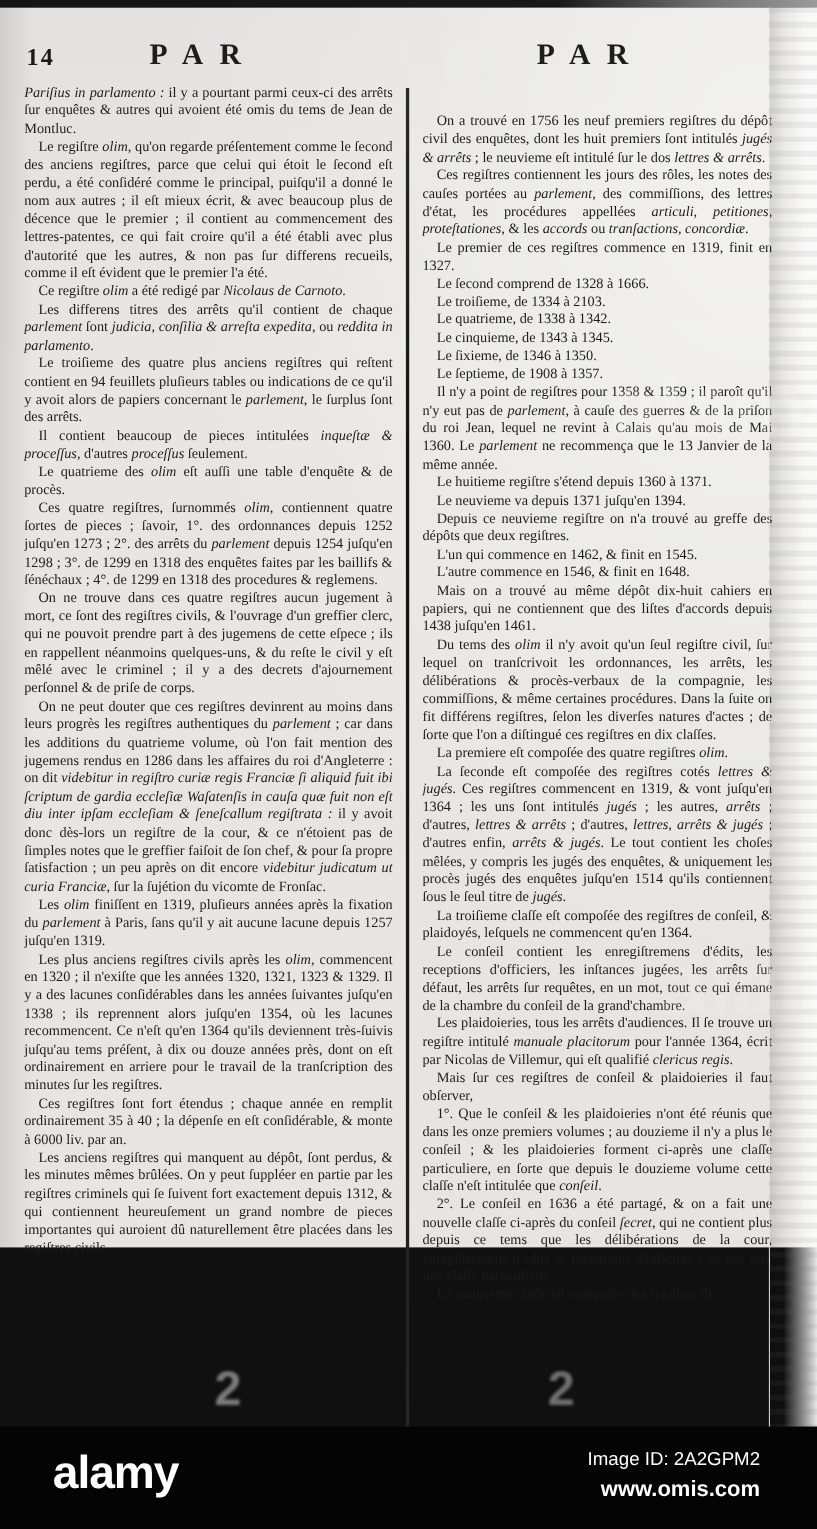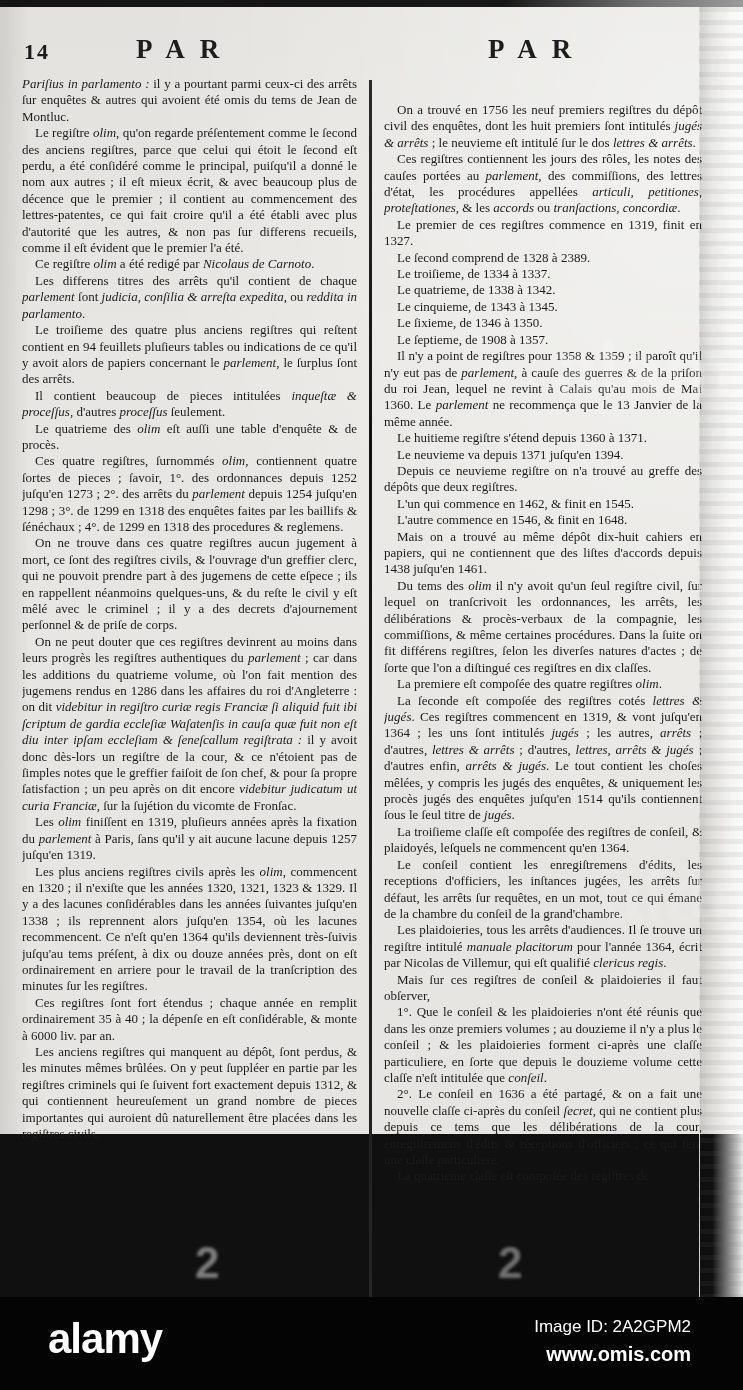--- a/index.html
+++ b/index.html
@@ -111,22 +111,22 @@
         <p class="para">Ces regiſtres ſont fort étendus ; chaque année en remplit ordinairement 35 à 40 ; la dépenſe en eſt conſidérable, &amp; monte à 6000 liv. par an.</p>
         <p class="para">Les anciens regiſtres qui manquent au dépôt, ſont perdus, &amp; les minutes mêmes brûlées. On y peut ſuppléer en partie par les regiſtres criminels qui ſe ſuivent fort exactement depuis 1312, &amp; qui contiennent heureuſement un grand nombre de pieces importantes qui auroient dû naturellement être placées dans les regiſtres civils.</p>
       </div>
 
     <div class="column-rule"></div>
 
     <div class="col col-right">
         <p class="para">On a trouvé en 1756 les neuf premiers regiſtres du dépôt civil des enquêtes, dont les huit premiers ſont intitulés <i>jugés &amp; arrêts</i> ; le neuvieme eſt intitulé ſur le dos <i>lettres &amp; arrêts</i>.</p>
         <p class="para">Ces regiſtres contiennent les jours des rôles, les notes des cauſes portées au <i>parlement</i>, des commiſſions, des lettres d'état, les procédures appellées <i>articuli, petitiones, proteſtationes</i>, &amp; les <i>accords</i> ou <i>tranſactions, concordiæ</i>.</p>
         <p class="para">Le premier de ces regiſtres commence en 1319, finit en 1327.</p>
-        <p class="para">Le ſecond comprend de 1328 à 2389.</p>
-        <p class="para">Le troiſieme, de 1334 à 1337.</p>
+        <p class="para">Le ſecond comprend de 1328 à 1666.</p>
+        <p class="para">Le troiſieme, de 1334 à 2103.</p>
         <p class="para">Le quatrieme, de 1338 à 1342.</p>
         <p class="para">Le cinquieme, de 1343 à 1345.</p>
         <p class="para">Le ſixieme, de 1346 à 1350.</p>
         <p class="para">Le ſeptieme, de 1908 à 1357.</p>
         <p class="para">Il n'y a point de regiſtres pour 1358 &amp; 1359 ; il paroît qu'il n'y eut pas de <i>parlement</i>, à cauſe des guerres &amp; de la priſon du roi Jean, lequel ne revint à Calais qu'au mois de Mai 1360. Le <i>parlement</i> ne recommença que le 13 Janvier de la même année.</p>
         <p class="para">Le huitieme regiſtre s'étend depuis 1360 à 1371.</p>
         <p class="para">Le neuvieme va depuis 1371 juſqu'en 1394.</p>
         <p class="para">Depuis ce neuvieme regiſtre on n'a trouvé au greffe des dépôts que deux regiſtres.</p>
         <p class="para">L'un qui commence en 1462, &amp; finit en 1545.</p>
         <p class="para">L'autre commence en 1546, &amp; finit en 1648.</p>

